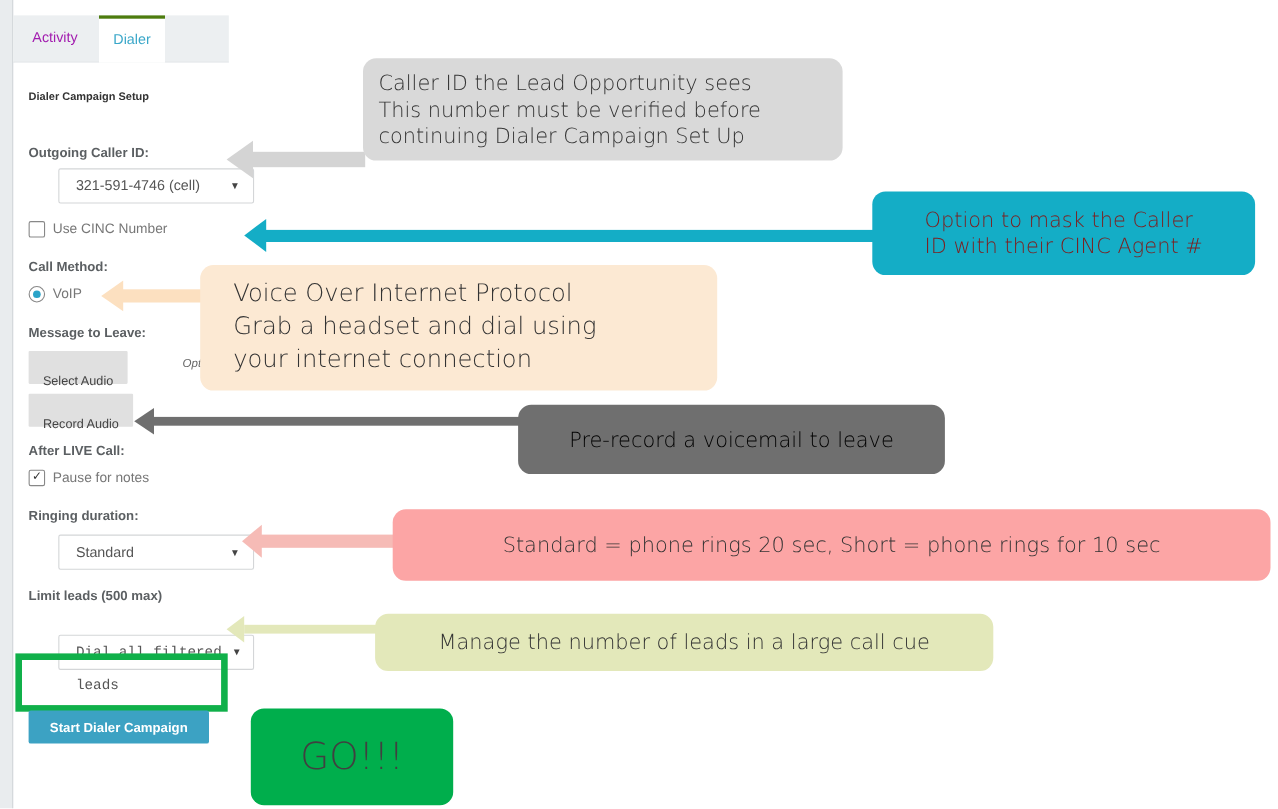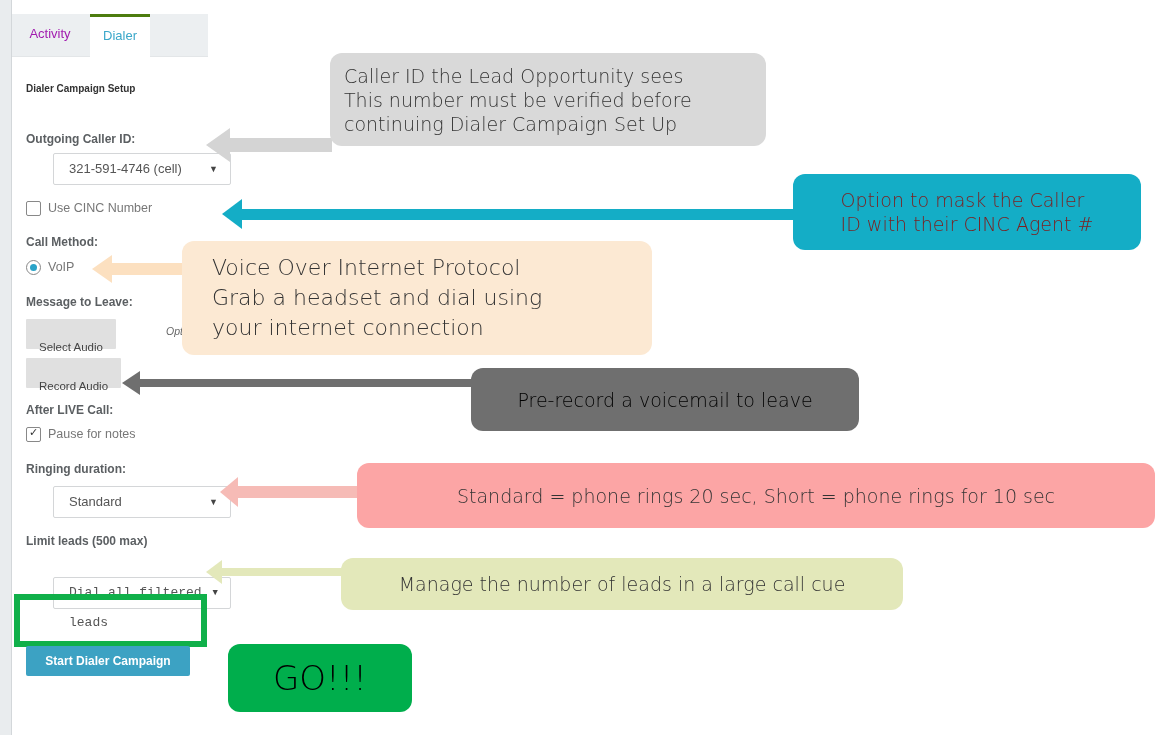--- a/index.html
+++ b/index.html
@@ -35,21 +35,21 @@
     .callout { position: absolute; border-radius: 12px; font-family: "DejaVu Sans", sans-serif; color: #333; padding: 0 14px; display: flex; align-items: center; }
     .callout .txt { font-size: 19px; line-height: 24px; white-space: pre-line; font-weight: 300; }
     .arrow { position: absolute; }
 
     .c-grey { left: 330px; top: 53px; width: 436px; height: 93px; background: #d9d9d9; }
     .c-blue { left: 793px; top: 174px; width: 348px; height: 76px; background: #14adc6; color: #7f1d1d; justify-content: center; }
     .c-peach { left: 182px; top: 241px; width: 470px; height: 114px; background: #fce9d3; }
     .c-dark { left: 471px; top: 368px; width: 388px; height: 63px; background: #6f6f6f; color: #000000; justify-content: center; }
     .c-pink { left: 357px; top: 463px; width: 798px; height: 65px; background: #fca5a5; justify-content: center; }
     .c-lime { left: 341px; top: 558px; width: 562px; height: 52px; background: #e3e8ba; color: #333; justify-content: center; align-items: center; }
-    .c-go { left: 228px; top: 644px; width: 184px; height: 68px; background: #00ae4c; color: #000000; justify-content: center; border-radius: 12px; }
+    .c-go { left: 228px; top: 644px; width: 184px; height: 88px; background: #00ae4c; color: #404040; justify-content: center; border-radius: 12px; }
     .c-go .txt { font-size: 34px; line-height: 40px; }
   </style>
 </head>
 <body>
 
 <div class="gutter"></div>
 
 <div class="tabs">
   <div class="tab tab-activity">Activity</div>
   <div class="tab tab-dialer">Dialer</div>

